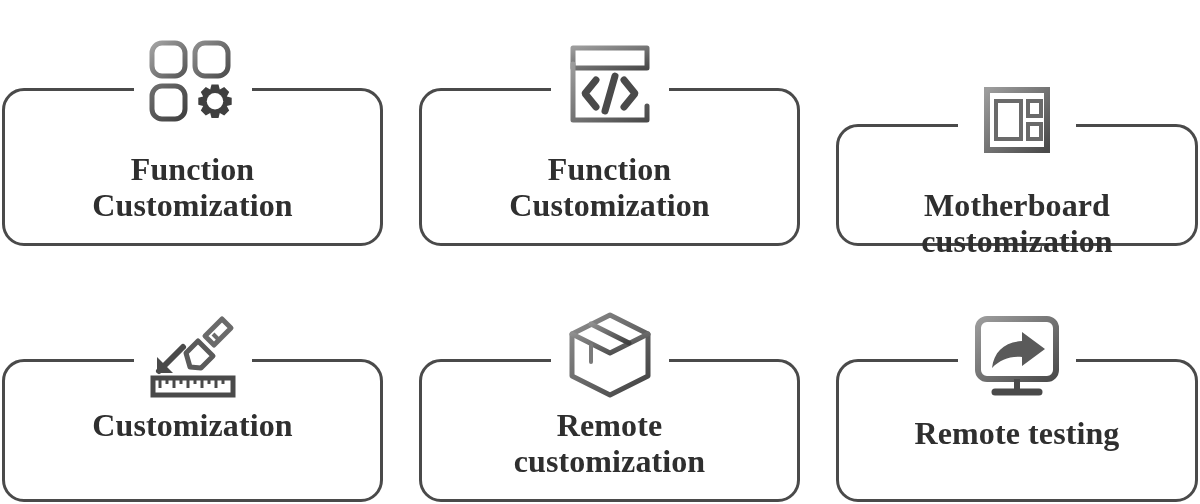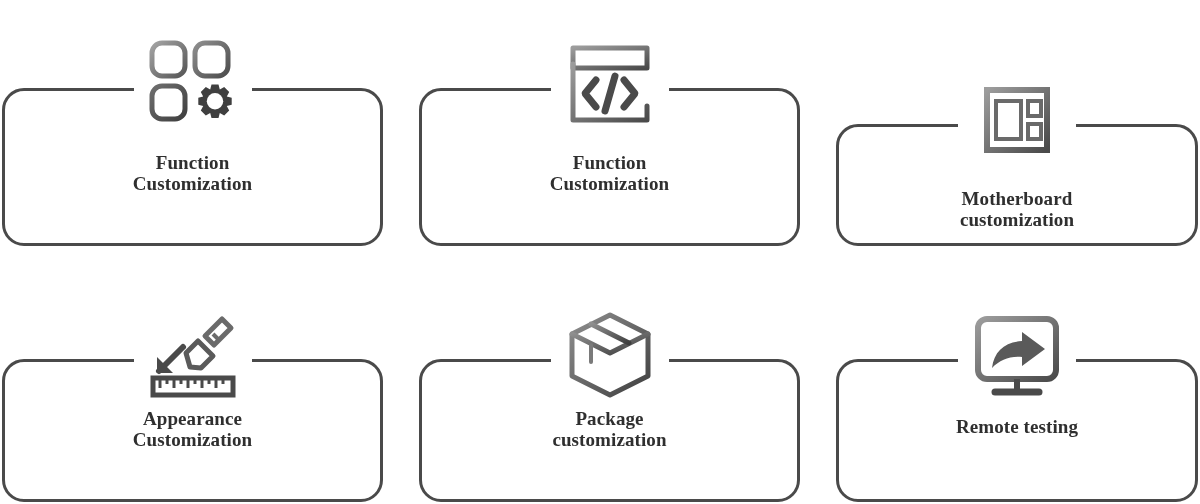--- a/index.html
+++ b/index.html
@@ -100,21 +100,21 @@
     height: 100px;
   }
 
   .card-label {
     position: absolute;
     left: 0;
     right: 0;
     top: 152px;
     text-align: center;
     font-weight: bold;
-    font-size: 19px;
+    font-size: 32px;
     line-height: 1.12;
     color: #2f2f2f;
     letter-spacing: 0.1px;
     z-index: 2;
   }
   .cell-r2c1 .card-label,
   .cell-r2c2 .card-label,
   .cell-r2c3 .card-label { top: 63px; }
 
   .card-label .l2 { display: block; }
@@ -263,21 +263,20 @@
               <path d="M45 73 V83"></path>
                 <path d="M52 73 V79"></path>
                 <path d="M59 73 V83"></path>
                 <path d="M66 73 V79"></path>
               <path d="M73 73 V83"></path>
                 <path d="M80 73 V79"></path>
             </g>
           </svg>
         </div>
         <div class="card-label">
-          <span class="l1">Appearance</span>
           <span class="l2">Customization</span>
         </div>
       </div>
     </div>
 
     <div class="cell-r2c2">
       <div class="card">
         <div class="card-box"></div>
         <div class="notch"></div>
         <div class="icon-wrap">
@@ -291,21 +290,21 @@
             <g fill="none" stroke="url(#g5)" stroke-width="5" stroke-linejoin="round" stroke-linecap="round">
               <path d="M50 10 L88 29 V71 L50 90 L12 71 V29 Z"></path>
               <path d="M12 29 L50 48 L88 29"></path>
               <path d="M50 48 V90"></path>
               <path d="M31 19 L69 38"></path>
             </g>
             <path d="M31 40 V57" fill="none" stroke="#7a7a7a" stroke-width="4" stroke-linecap="round"></path>
           </svg>
         </div>
         <div class="card-label">
-          <span class="l1">Package</span>
+          <span class="l1">Remote</span>
           <span class="l2">customization</span>
         </div>
       </div>
     </div>
 
     <div class="cell-r2c3">
       <div class="card">
         <div class="card-box"></div>
         <div class="notch"></div>
         <div class="icon-wrap">

